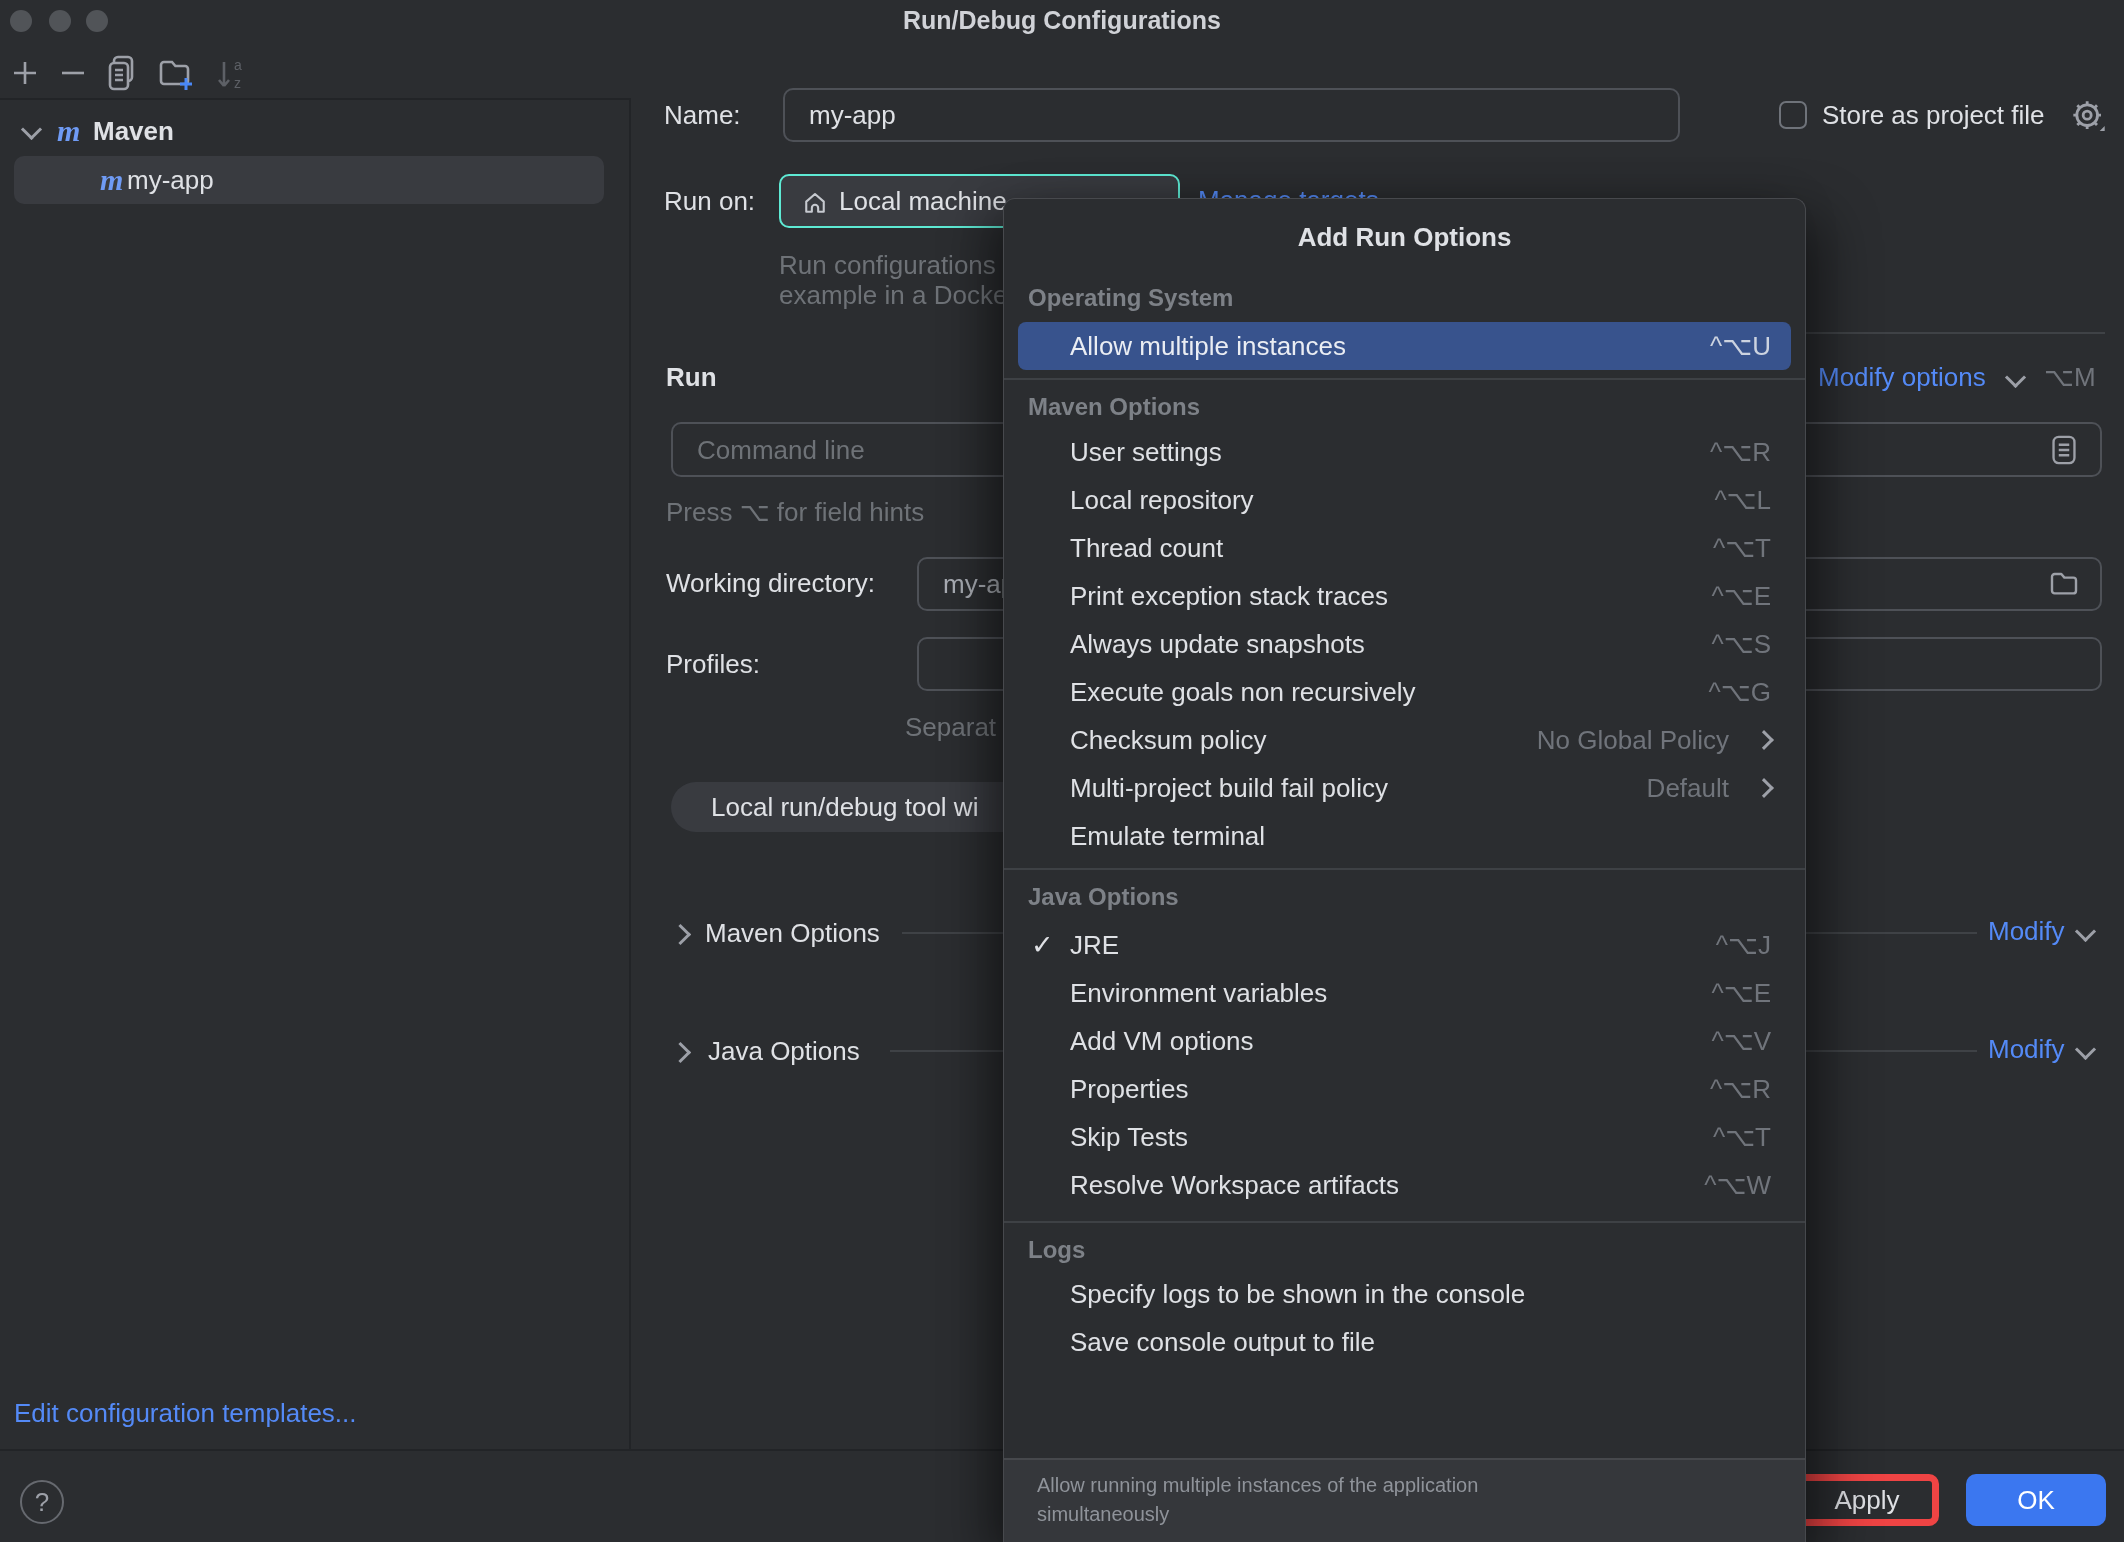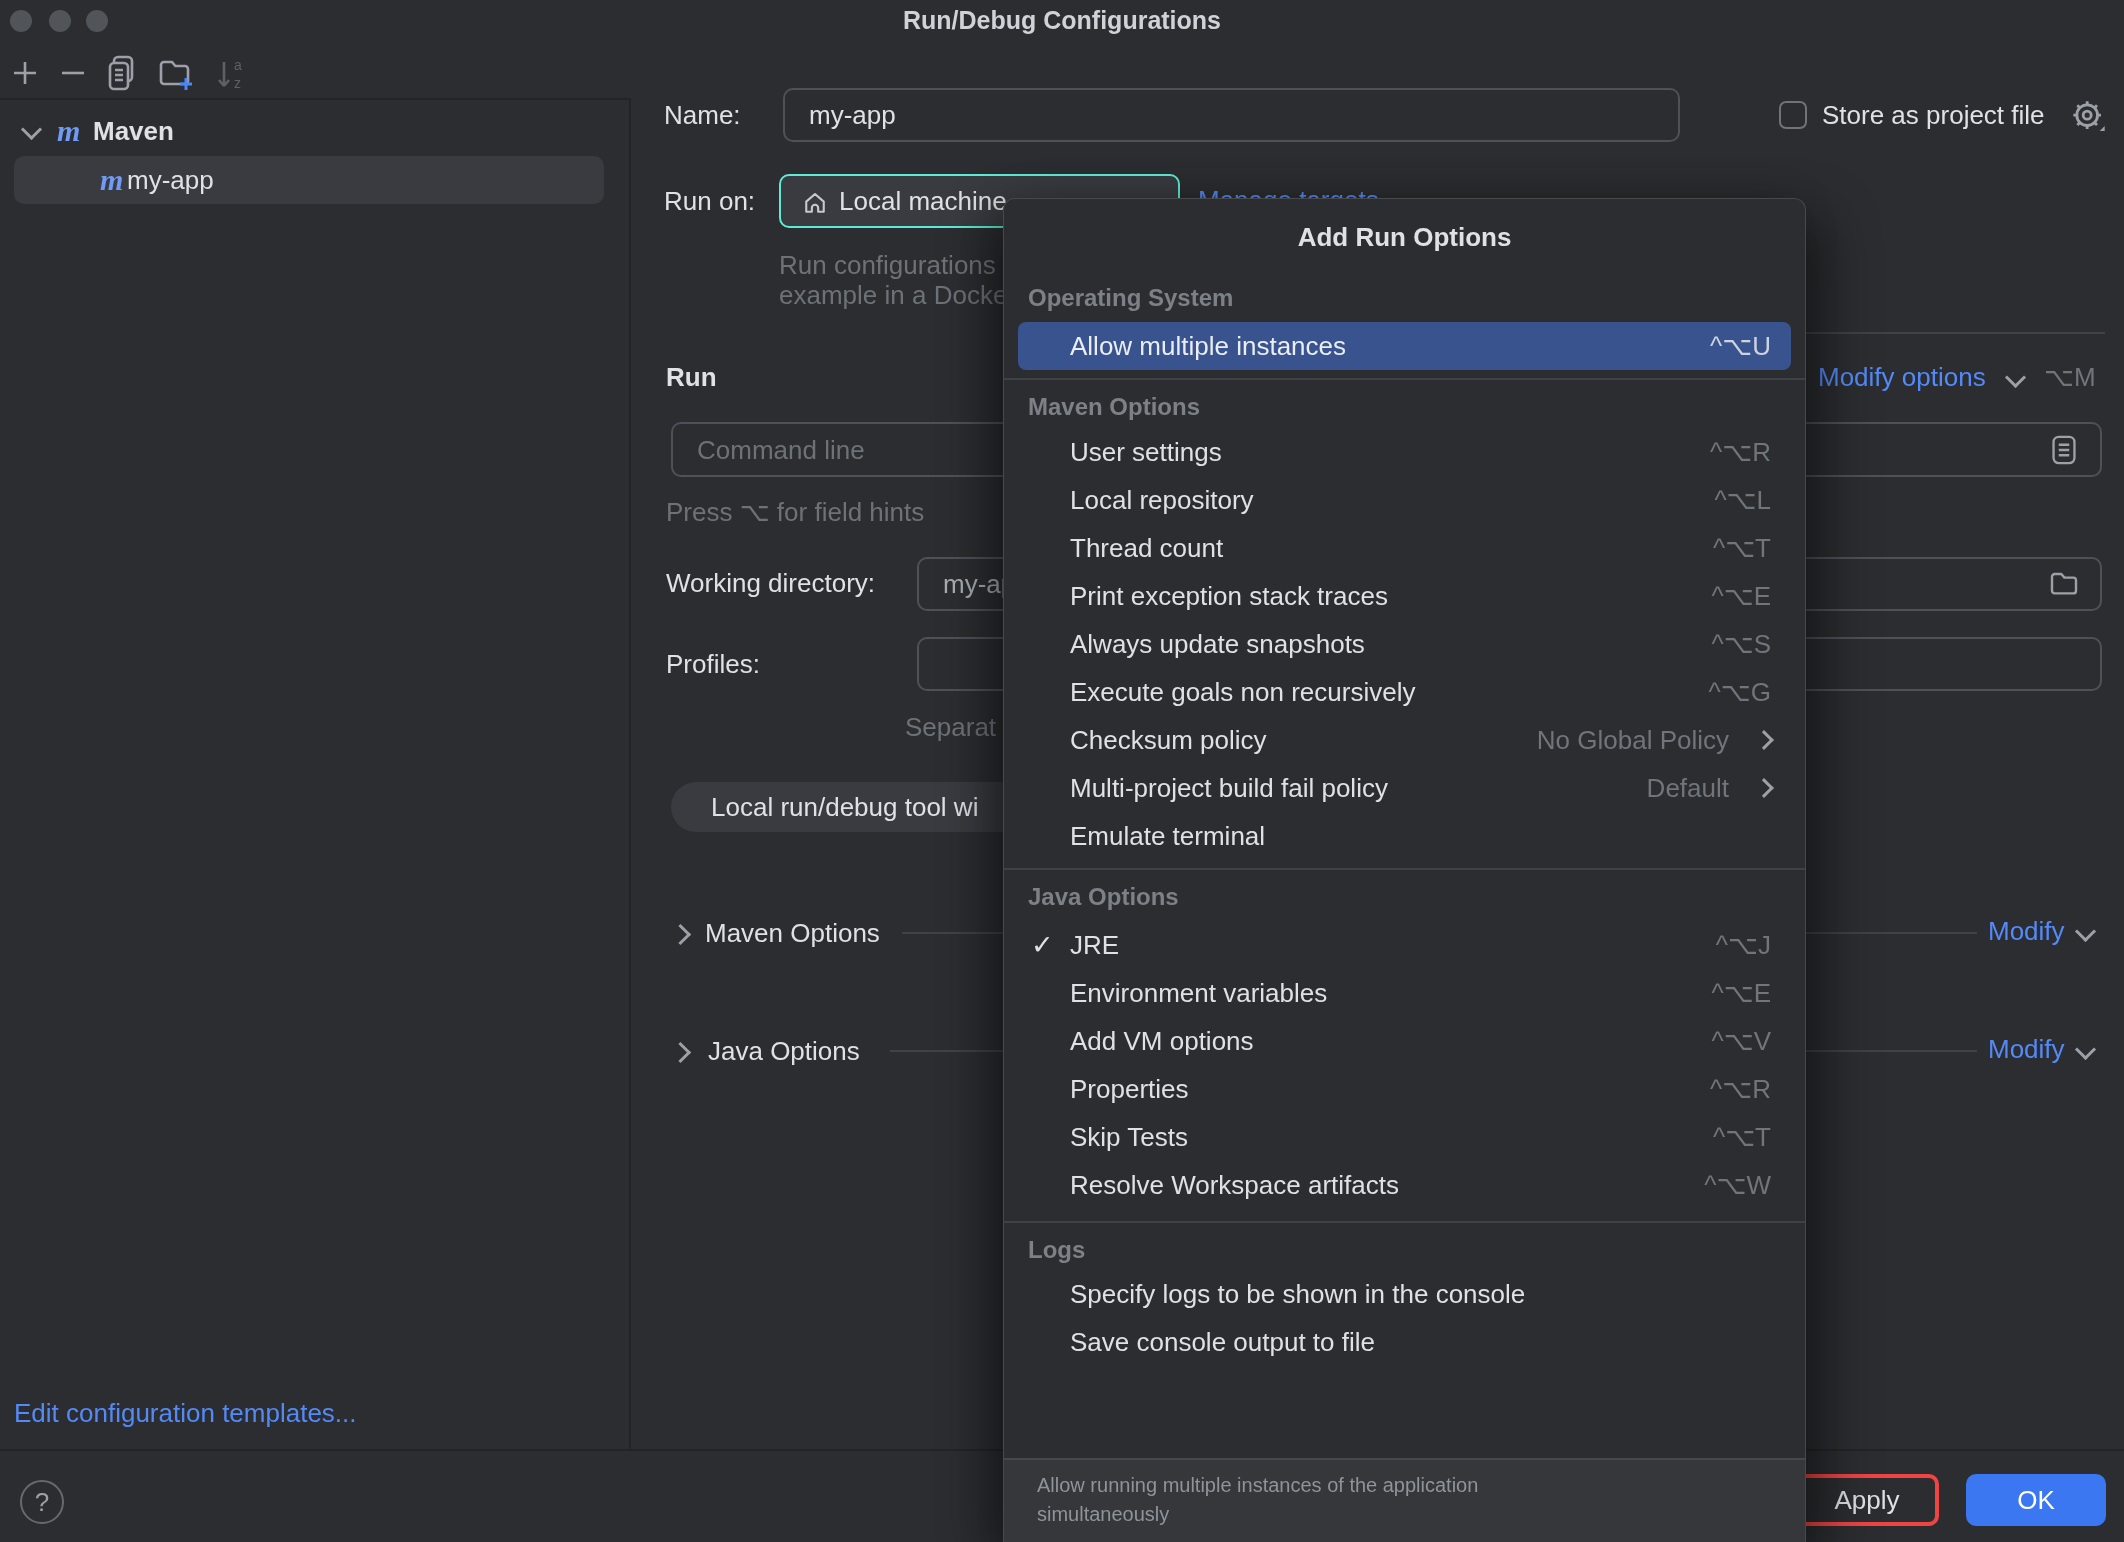--- a/index.html
+++ b/index.html
@@ -170,21 +170,21 @@
   <div class="abs txt" style="left:708px;top:1036px;">Java Options</div>
   <div class="abs rule" style="left:890px;top:1050px;width:1087px;"></div>
   <div class="abs txt link" style="left:1988px;top:1034px;">Modify</div>
   <span class="chev down abs" style="left:2078px;top:1042px;"></span>
 
   <div class="abs txt link" style="left:14px;top:1398px;">Edit configuration templates...</div>
   <div class="abs circle" style="left:20px;top:1480px;width:44px;height:44px;border:2px solid #66696f;box-sizing:border-box;display:flex;align-items:center;justify-content:center;">
     <span style="font-size:26px;color:#9da0a8;">?</span>
   </div>
 
-  <div class="abs btn" style="left:1795px;top:1474px;width:144px;height:52px;border:4px solid #ef4444;color:#dfe1e5;z-index:5;">
+  <div class="abs btn" style="left:1795px;top:1474px;width:144px;height:52px;border:7px solid #ef4444;color:#dfe1e5;z-index:5;">
       <span>Apply</span>
     </div>
   <div class="abs btn" style="left:1966px;top:1474px;width:140px;height:52px;background:#3B77F0;color:#ffffff;z-index:5;">
       <span>OK</span>
     </div>
 
   <div id="popup">
     <div class="pp-title">Add Run Options</div>
     <div id="popup-menu">
         <div class="sec-h" style="margin-top: 28px;">Operating System</div>

